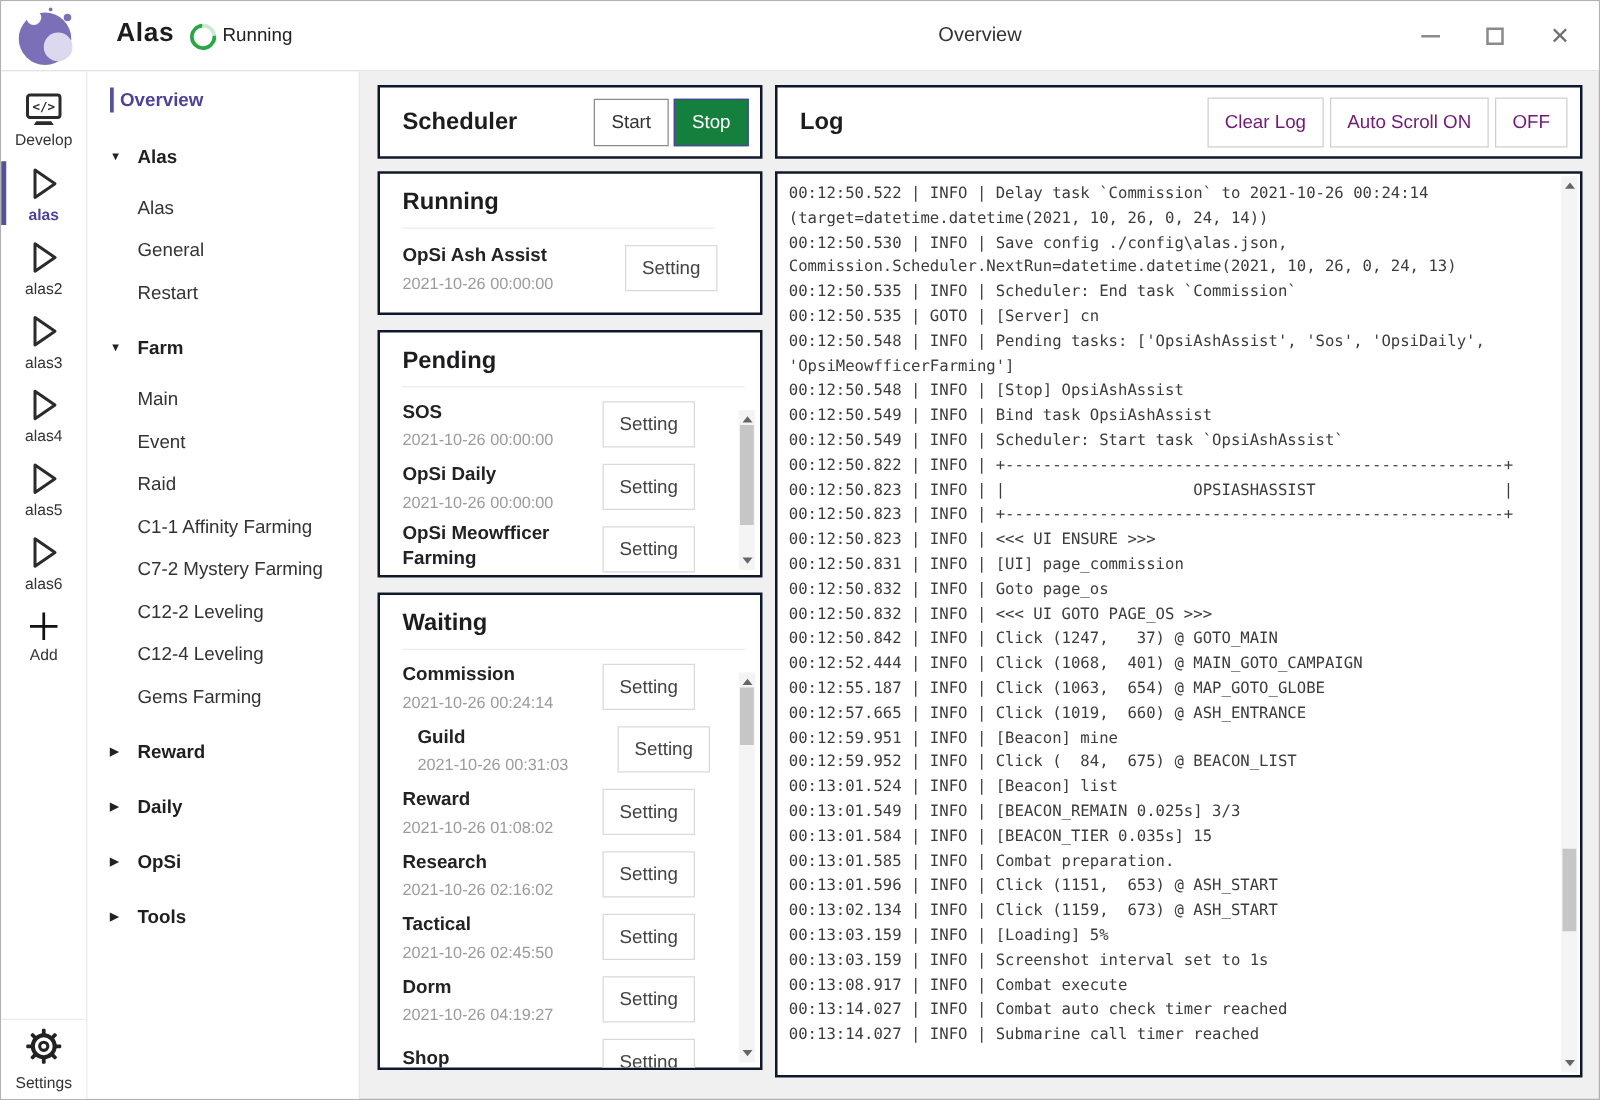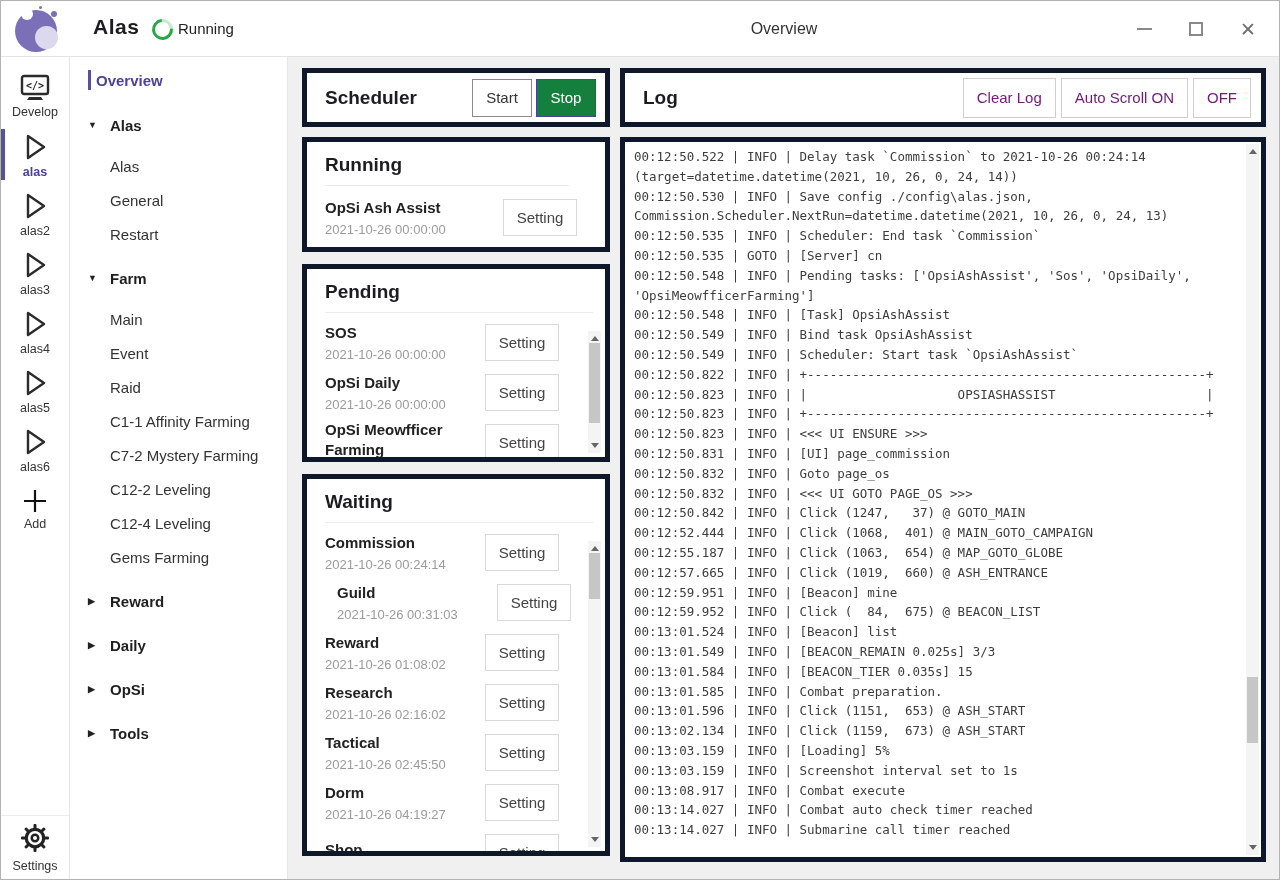--- a/index.html
+++ b/index.html
@@ -45,21 +45,21 @@
                   font-size:15px; font-weight:bold; color:#4c4399; }
   .nav-overview::before { content:""; position:absolute; left:18px; top:8px; width:3px; height:20px; background:#55519b; }
   .nav-section { height:34px; margin-top:10px; display:flex; align-items:center; padding-left:18px;
                  font-size:15px; font-weight:600; color:#1f1f1f; }
   .nav-section .tri { font-size:9px; color:#222; width:22px; }
   .nav-sub { height:34px; display:flex; align-items:center; padding-left:40px; font-size:15px; color:#333; }
   .nav-sub.first { margin-top:7px; }
 
   
   .content { position:absolute; left:288px; top:57px; right:1px; bottom:1px; }
-  .panel { position:absolute; background:#fff; border:5px solid #0f172a; }
+  .panel { position:absolute; background:#fff; border:2px solid #0f172a; }
   .p-scheduler { left:14px; top:11px; width:308px; height:59px; display:flex; align-items:center; padding:0 9px 0 18px; }
   .p-title { font-size:19px; font-weight:bold; color:#1d1d1f; }
   .p-scheduler .sp { flex:1; }
   .btn { display:inline-flex; align-items:center; justify-content:center; background:#fff;
          border:1px solid #d9d9d9; font-size:15px; color:#333; font-family:inherit; }
   .btn-start { width:60px; height:38px; border-color:#8a8a8a; margin-right:4px;text-align:right; }
   .btn-stop  { width:60px; height:38px; background:#15803d; border-color:#4c4399; color:#fff; }
 
   .p-running { left:14px; top:80px;  width:308px; height:115px; padding:12px 18px 0 18px; }
   .p-pending { left:14px; top:207px; width:308px; height:198px; padding:12px 0 0 18px; overflow:hidden; }
@@ -412,21 +412,21 @@
           <div class="log-line">Commission.Scheduler.NextRun=datetime.datetime(2021, 10, 26, 0, 24, 13)</div>
 
           <div class="log-line">00:12:50.535 | INFO | Scheduler: End task `Commission`</div>
 
           <div class="log-line">00:12:50.535 | GOTO | [Server] cn</div>
 
           <div class="log-line">00:12:50.548 | INFO | Pending tasks: ['OpsiAshAssist', 'Sos', 'OpsiDaily',</div>
 
           <div class="log-line">'OpsiMeowfficerFarming']</div>
 
-          <div class="log-line">00:12:50.548 | INFO | [Task] OpsiAshAssist</div>
+          <div class="log-line">00:12:50.548 | INFO | [Stop] OpsiAshAssist</div>
 
           <div class="log-line">00:12:50.549 | INFO | Bind task OpsiAshAssist</div>
 
           <div class="log-line">00:12:50.549 | INFO | Scheduler: Start task `OpsiAshAssist`</div>
 
           <div class="log-line">00:12:50.822 | INFO | +-----------------------------------------------------+</div>
 
           <div class="log-line">00:12:50.823 | INFO | |                    OPSIASHASSIST                    |</div>
 
           <div class="log-line">00:12:50.823 | INFO | +-----------------------------------------------------+</div>

